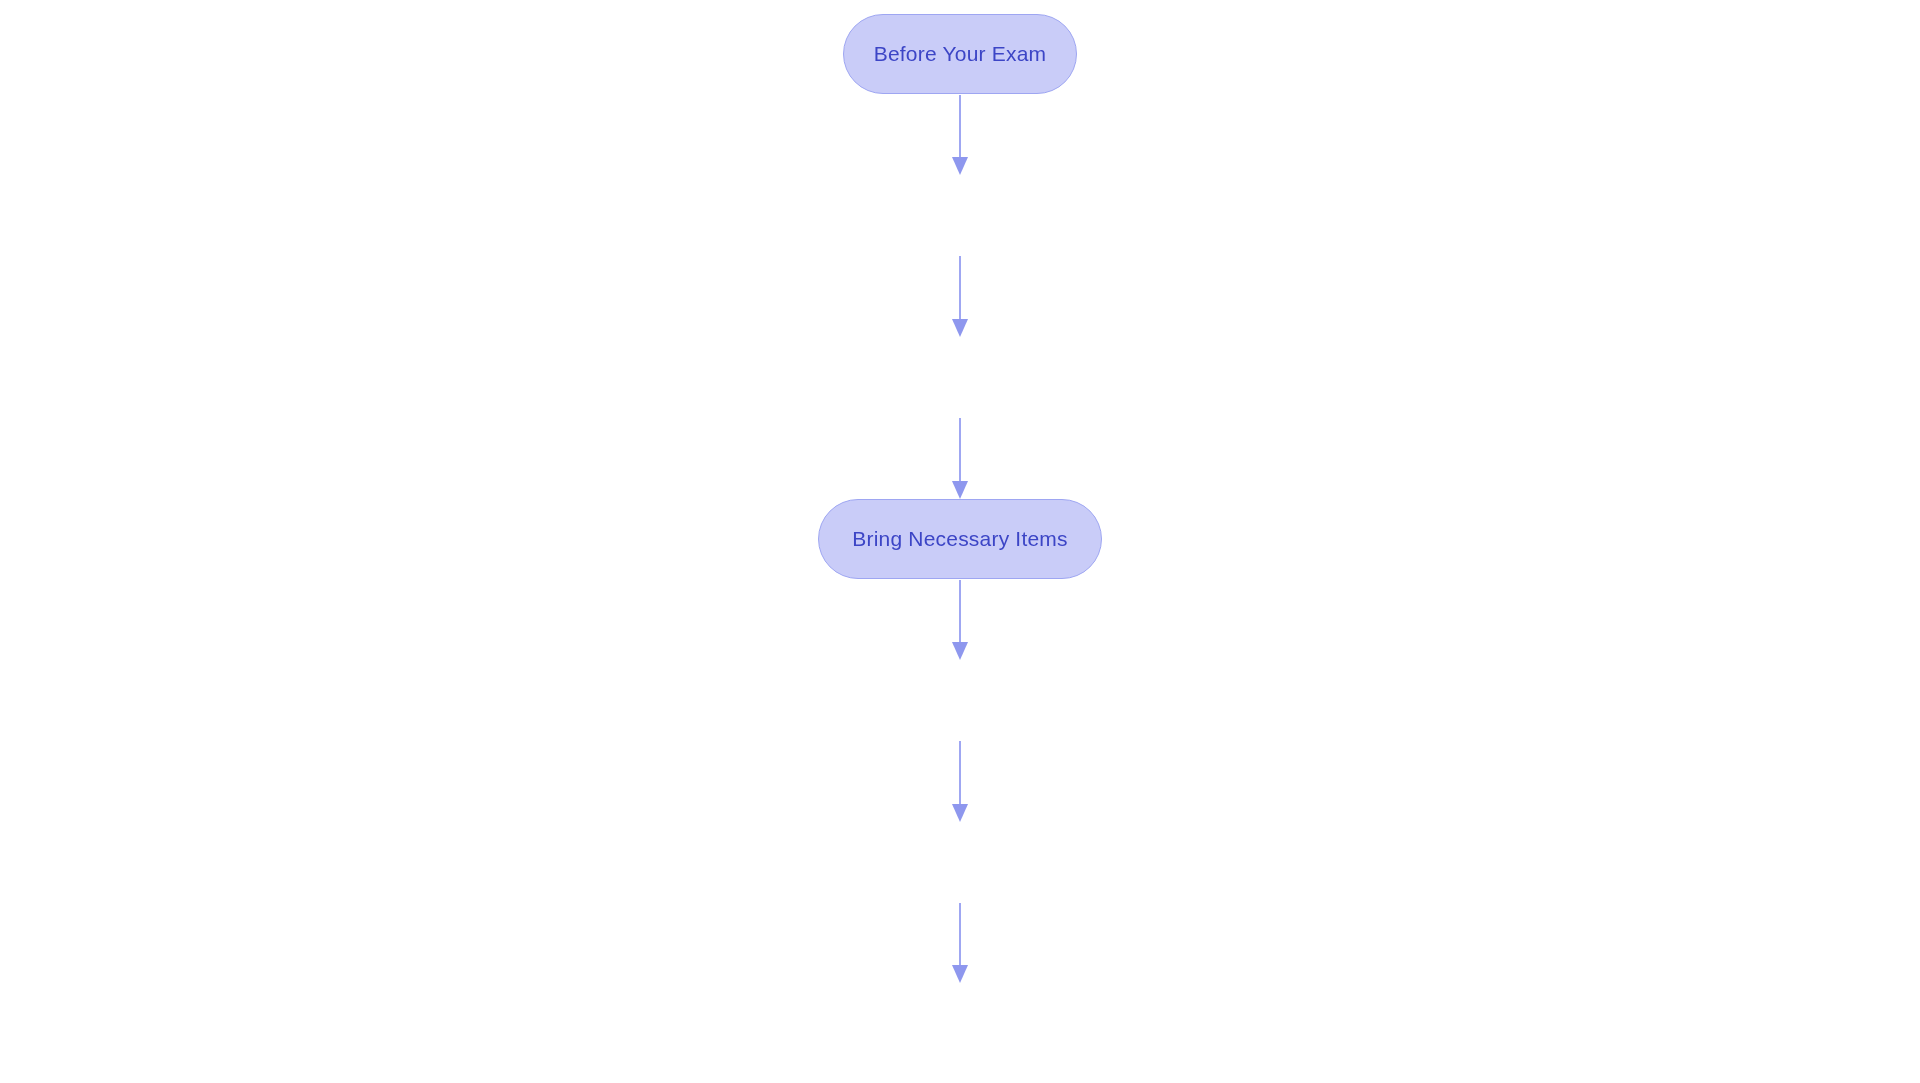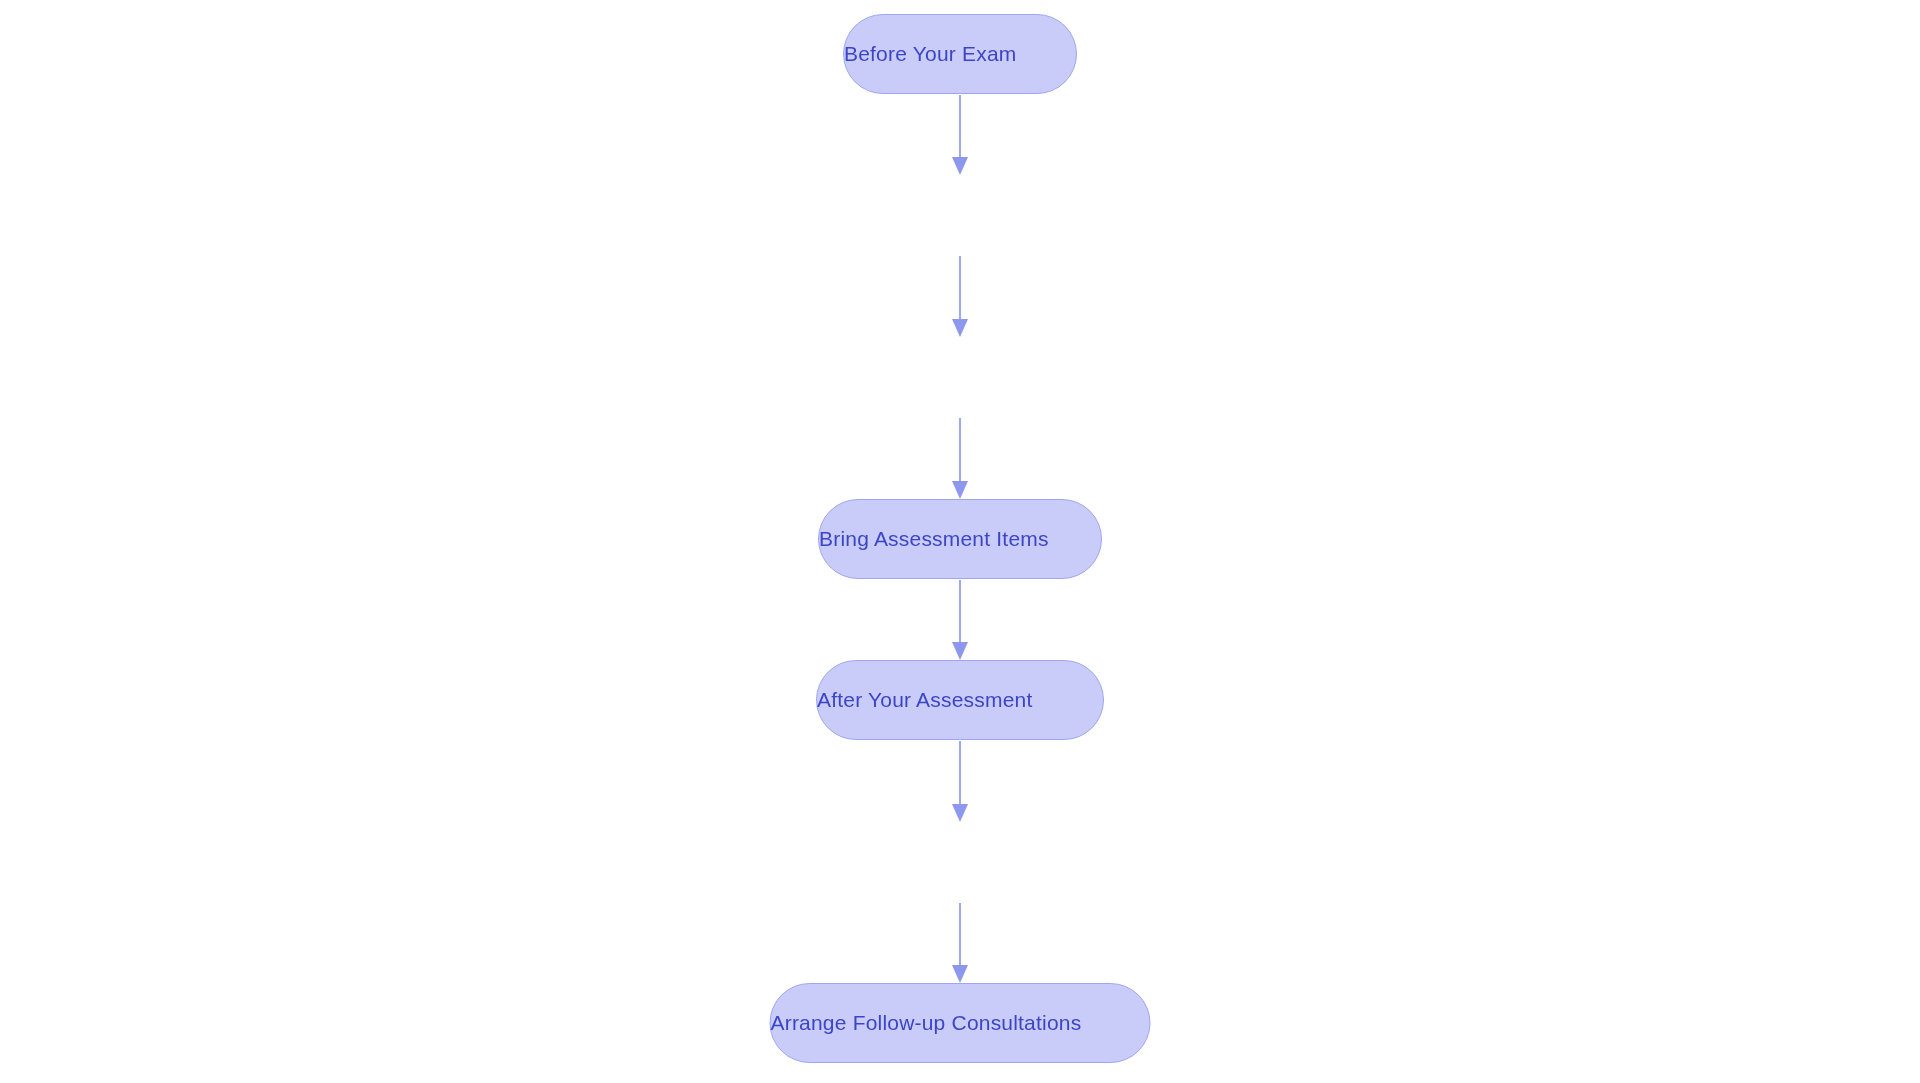--- a/index.html
+++ b/index.html
@@ -19,20 +19,21 @@
     position: absolute;
     left: 50%;
     transform: translateX(-50%);
     height: 80px;
     box-sizing: border-box;
     background: #c9ccf8;
     border: 1.6px solid #9ea6f2;
     border-radius: 40px;
     display: flex;
     align-items: center;
+    justify-content: center;
     color: #3c45c6;
     font-size: 21px;
     letter-spacing: 0.2px;
     white-space: nowrap;
   }
   .n1 { top: 14px;  width: 234px; }
   .n2 { top: 175px; width: 268px; }
   .n3 { top: 337px; width: 238px; }
   .n4 { top: 499px; width: 284px; }
   .n5 { top: 660px; width: 288px; }
@@ -88,40 +89,34 @@
     <div class="arrow-head"></div>
   </div>
 
 
   <div class="flow-arrow a3">
     <div class="arrow-line"></div>
     <div class="arrow-head"></div>
   </div>
 
   <div class="flow-node n4">
-    <span>Bring Assessment Items</span>
+    <span>Bring Necessary Items</span>
   </div>
 
   <div class="flow-arrow a4">
     <div class="arrow-line"></div>
     <div class="arrow-head"></div>
   </div>
 
-  <div class="flow-node n5">
-    <span>After Your Assessment</span>
-  </div>
 
   <div class="flow-arrow a5">
     <div class="arrow-line"></div>
     <div class="arrow-head"></div>
   </div>
 
 
   <div class="flow-arrow a6">
     <div class="arrow-line"></div>
     <div class="arrow-head"></div>
   </div>
 
-  <div class="flow-node n7">
-    <span>Arrange Follow-up Consultations</span>
-  </div>
 
 </div>
 
 </body></html>

